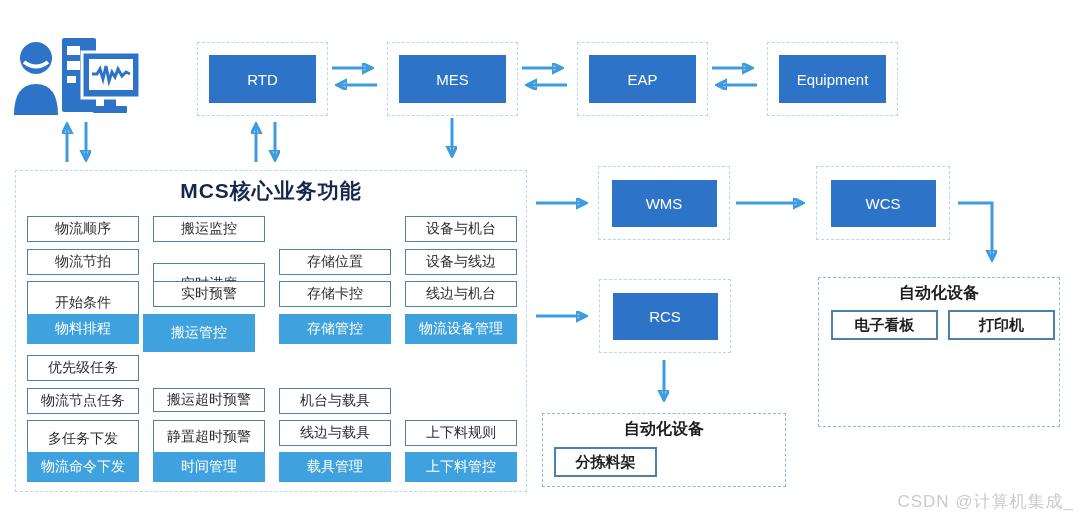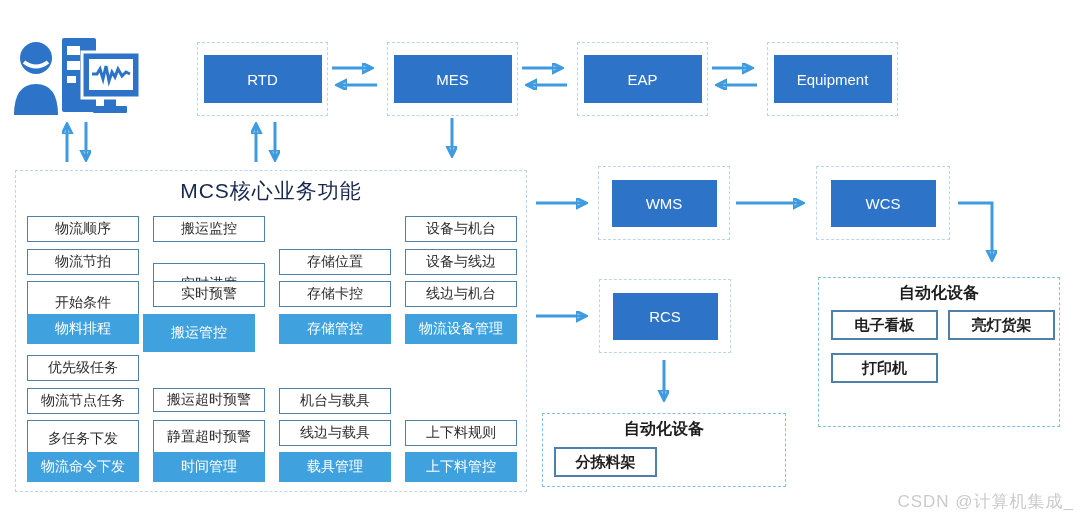--- a/index.html
+++ b/index.html
@@ -11,36 +11,36 @@
   body{
     width:1080px;height:518px;position:relative;background:#ffffff;
     font-family:"Liberation Sans","DejaVu Sans",sans-serif;overflow:hidden;
   }
   
   .sys-dashed{
     position:absolute;width:131px;height:74px;background:#fff;
     border:1px dashed #b9d6ee;display:flex;align-items:center;justify-content:center;
   }
   .sys-inner{
-    width:118px;height:48px;background:var(--sysblue);color:#fff;
+    width:107px;height:48px;background:var(--sysblue);color:#fff;
     display:flex;align-items:center;justify-content:center;font-size:15px;
   }
   .sys-inner.small{width:105px;height:47px;}
   
   #arrows{position:absolute;left:0;top:0;z-index:1;}
   #arrows path{stroke:var(--arrow);stroke-width:3;fill:none;}
   #arrow-head-tri{fill:var(--arrow);}
   
   .mcs{
     position:absolute;left:15px;top:170px;width:512px;height:322px;
     border:1px dashed #b9d6ee;background:#fff;z-index:2;
   }
   .mcs-title{
     position:absolute;top:6px;left:0;width:100%;text-align:center;
-    font-size:21px;font-weight:normal;color:var(--navy);letter-spacing:1px;
+    font-size:21px;font-weight:bold;color:var(--navy);letter-spacing:1px;
   }
   .cell{
     position:absolute;width:112px;border:1.5px solid var(--outline);background:#fff;
     display:flex;align-items:center;justify-content:center;
     font-size:14px;color:#2d2d2d;
   }
   .cell.filled{border:none;background:var(--fnblue);color:#fff;}
   
   .auto-panel{
     position:absolute;border:1px dashed #85bce8;background:#fff;z-index:2;
@@ -178,21 +178,20 @@
 <div class="sys-dashed" style="left:599px;top:279px;width:132px;z-index:2">
   <div class="sys-inner small">
     <span>RCS</span>
   </div>
 </div>
 
 <div class="auto-panel" style="left:818px;top:277px;width:242px;height:150px">
   <div class="auto-title">自动化设备</div>
   <div class="auto-items-grid" id="auto-right-items">
       <div class="auto-item">电子看板</div>
-      <div class="auto-item">亮灯货架</div>
       <div class="auto-item">打印机</div>
     </div>
 </div>
 
 <div class="auto-panel" style="left:542px;top:413px;width:244px;height:74px">
   <div class="auto-title">自动化设备</div>
   <div class="auto-items-row" id="auto-bottom-items">
       <div class="auto-item">分拣料架</div>
     </div>
 </div>

